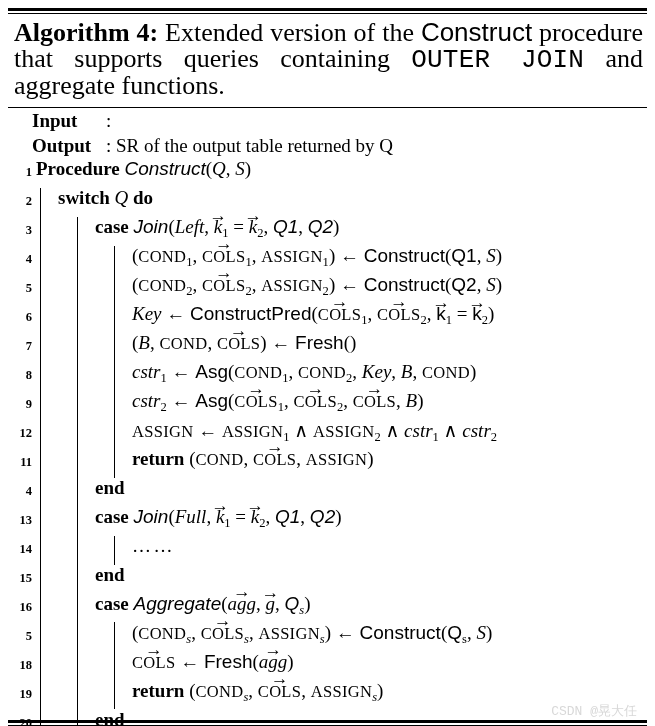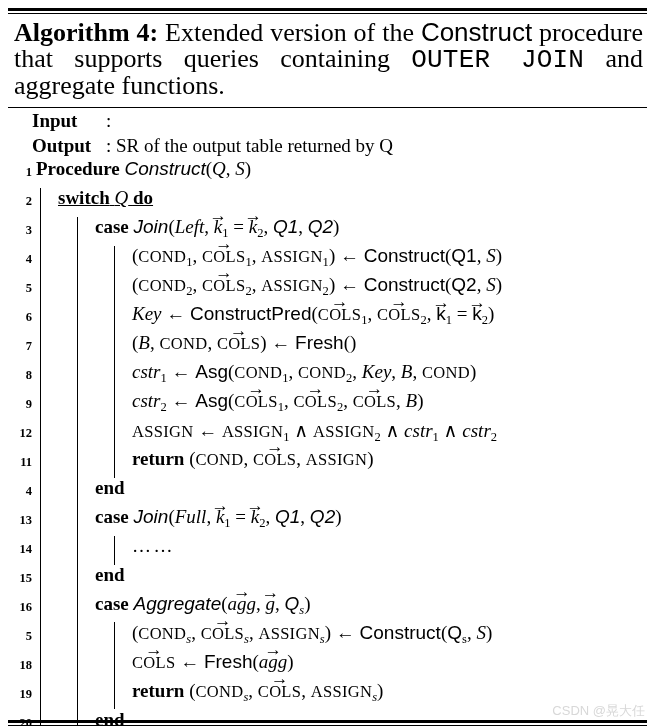--- a/index.html
+++ b/index.html
@@ -96,21 +96,21 @@
     font-size: 12.5px;
     font-family: "Liberation Serif", serif;
     padding-right: 4px;
     align-self: center;
   }
   .code {
     white-space: nowrap;
     position: relative;
     flex: 1;
   }
-  .ind1 { padding-left: 22px; text-decoration: underline; }
+  .ind1 { padding-left: 22px; }
   .ind2 { padding-left: 59px; }
   .ind3 { padding-left: 96px; }
 
   
   .guide {
     position: absolute;
     width: 0;
     border-left: 1.5px solid #000;
   }
 
@@ -139,25 +139,25 @@
     line-height: 1;
     pointer-events: none;
   }
   .vec.narrow > .acc { top: -0.52em; }
 
   .dots { letter-spacing: 2.5px; font-size: 19px; }
 
   
   .watermark {
     position: absolute;
-    right: 10px;
+    right: 18px;
     bottom: 14px;
     font-size: 13px;
     color: #d8d8d8;
-    font-family: Liberation Sans, sans-serif;
+    font-family: Liberation Mono, monospace;
     white-space: nowrap;
   }
 </style>
 </head>
 <body>
 
 <div class="algorithm">
 
   <hr class="rule-top">
 

